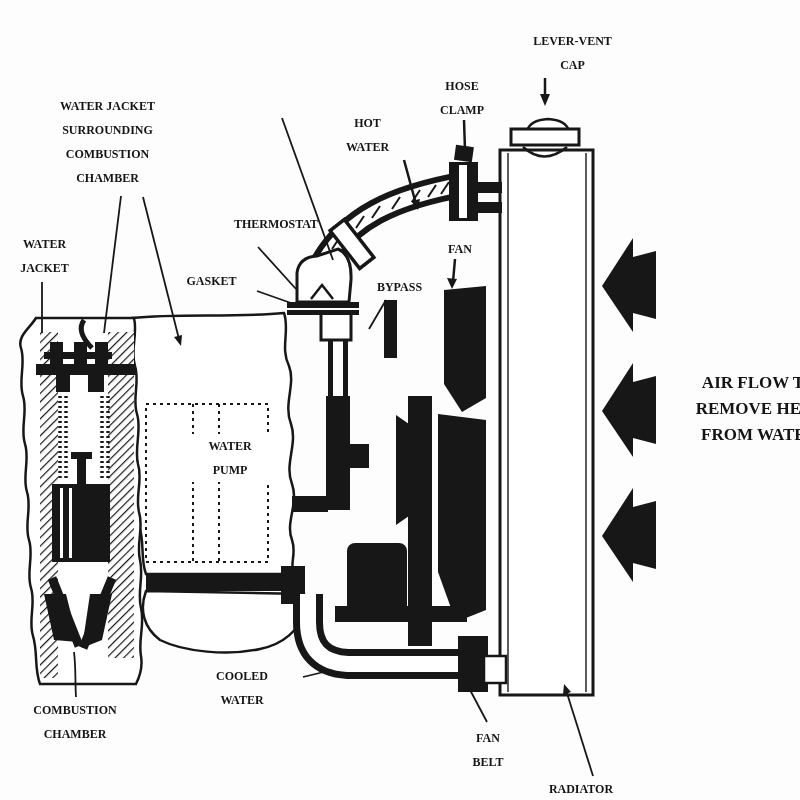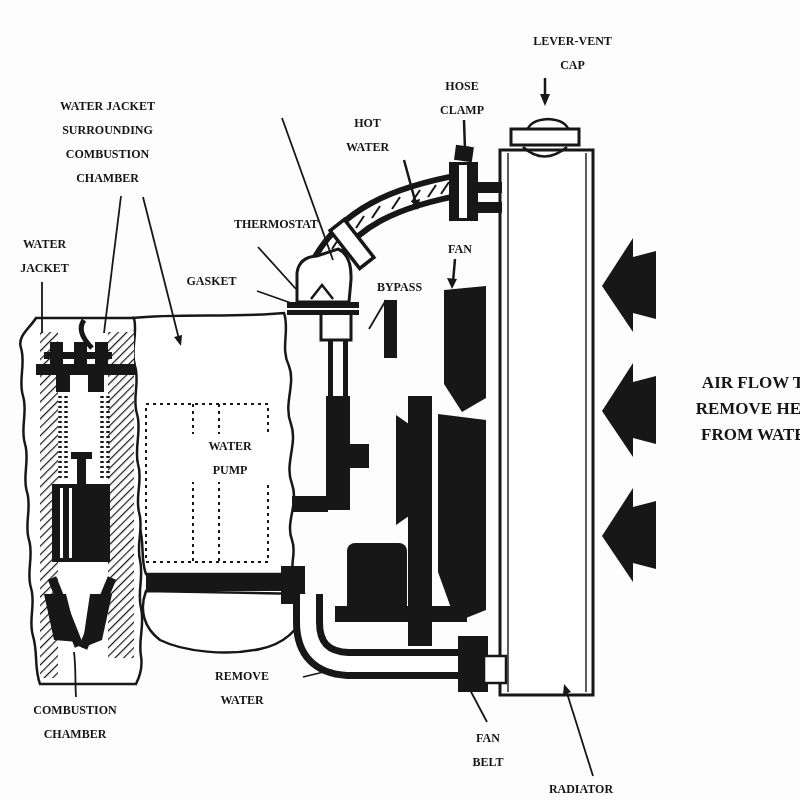--- a/index.html
+++ b/index.html
@@ -199,21 +199,21 @@
   <div class="lbl" style="left:412px;top:74px;width:100px;">HOSE
 CLAMP</div>
   <div class="lbl" style="left:435px;top:237px;width:50px;">FAN</div>
   <div class="lbl" style="left:495px;top:29px;width:155px;">LEVER-VENT
 CAP</div>
   <div class="lbl small" style="left:672px;top:370px;width:175px;line-height:26px;">AIR FLOW TO
 REMOVE HEAT
 FROM WATER</div>
   <div class="lbl" style="left:180px;top:434px;width:100px;background:#ffffff;">WATER
 PUMP</div>
-  <div class="lbl" style="left:192px;top:664px;width:100px;">REMOVE
+  <div class="lbl" style="left:192px;top:664px;width:100px;">COOLED
 WATER</div>
   <div class="lbl" style="left:0px;top:698px;width:150px;">COMBUSTION
 CHAMBER</div>
   <div class="lbl" style="left:448px;top:726px;width:80px;">FAN
 BELT</div>
   <div class="lbl" style="left:521px;top:777px;width:120px;">RADIATOR</div>
 
 </div>
 
 </body></html>

